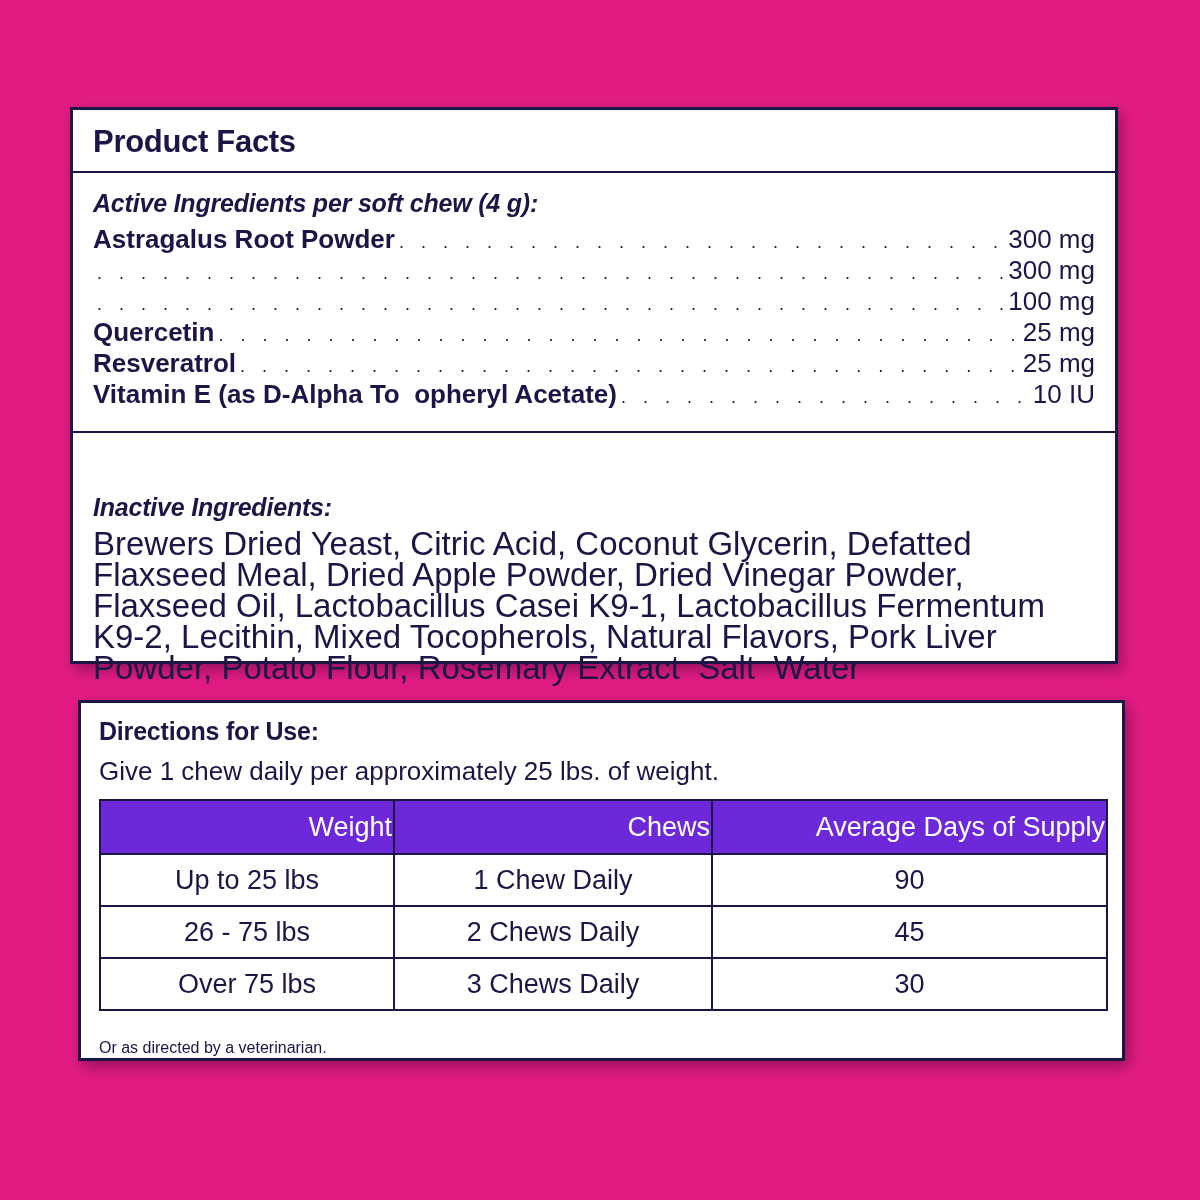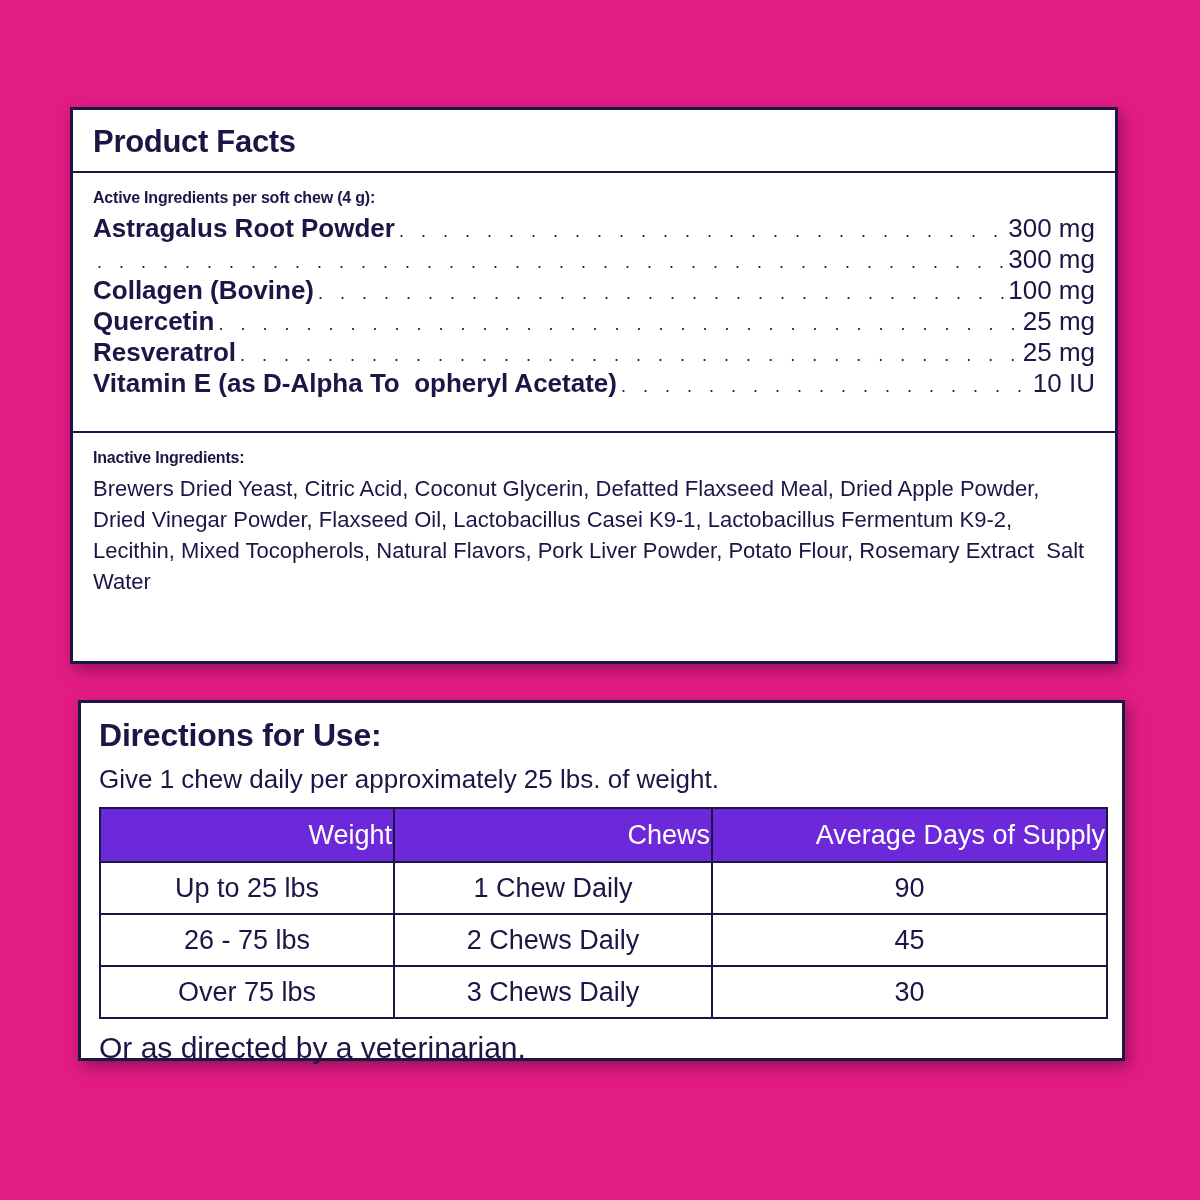--- a/index.html
+++ b/index.html
@@ -26,77 +26,76 @@
     padding: 14px 0 0 20px;
     font-size: 31px; font-weight: 700; letter-spacing: -0.3px;
     border-bottom: 2px solid #1b1646;
   }
   .active-section {
     height: 260px; box-sizing: border-box;
     padding: 16px 20px 0 20px;
     border-bottom: 2px solid #1b1646;
   }
   .section-heading {
-    font-size: 16px; font-weight: 700; margin-bottom: 6px; letter-spacing: -0.2px;
+    font-size: 25px; font-weight: 700; margin-bottom: 6px; letter-spacing: -0.2px; font-style: italic;
   }
   .ing-row {
     display: flex; align-items: baseline;
     font-size: 26px; line-height: 31px; height: 31px;
   }
   .ing-name { white-space: nowrap; font-weight: bold; }
   .ing-dots {
     flex: 1; overflow: hidden; white-space: nowrap;
     margin: 0 4px; letter-spacing: 6px; font-size: 18px; color: #1b1646;
   }
   .ing-amt { white-space: nowrap; }
 
-  .inactive-section { padding: 16px 20px 0 20px; }
-  .inactive-text { font-size: 22px; line-height: 31px; margin-top: 4px; }
+  .inactive-section { padding: 16px 20px 0 20px; margin-top: 44px; }
+  .inactive-text { font-size: 33px; line-height: 31px; margin-top: 4px; }
 
   .dir-inner { padding: 14px 18px 0 18px; }
-  .dir-heading { font-size: 32px; font-weight: 700; letter-spacing: -0.2px; }
+  .dir-heading { font-size: 25px; font-weight: 700; letter-spacing: -0.2px; }
   .dir-text { font-size: 26px; margin-top: 10px; }
 
   table.dose {
     margin-top: 12px; width: 1009px;
     border-collapse: collapse;
     font-size: 27px;
   }
   table.dose th {
     background: #6d28d9; color: #ffffff; font-weight: 400;
     height: 50px; text-align: right;
     border: 2px solid #1b1646;
   }
   table.dose td {
     height: 48px; text-align: center;
     border: 2px solid #1b1646;
     font-weight: 500;
   }
-  .dir-foot { font-size: 30px; margin-top: 12px; }
+  .dir-foot { font-size: 16px; margin-top: 28px; }
 </style>
 </head>
 <body>
 
 <div class="panel" id="facts">
   <div class="facts-title">Product Facts</div>
 
   <div class="active-section">
     <div class="section-heading">Active Ingredients per soft chew (4 g):</div>
     <div id="ing-list">
       <div class="ing-row">
         <span class="ing-name">Astragalus Root Powder</span>
         <span class="ing-dots">. . . . . . . . . . . . . . . . . . . . . . . . . . . . . . . . . . . . . . . . . . . . . . . . . . . . . .</span>
         <span class="ing-amt">300 mg</span>
       </div>
       <div class="ing-row">
         <span class="ing-dots">. . . . . . . . . . . . . . . . . . . . . . . . . . . . . . . . . . . . . . . . . . . . . . . . . . . . . .</span>
         <span class="ing-amt">300 mg</span>
       </div>
       <div class="ing-row">
-        <span class="ing-name">Collagen (Bovine)</span>
         <span class="ing-dots">. . . . . . . . . . . . . . . . . . . . . . . . . . . . . . . . . . . . . . . . . . . . . . . . . . . . . .</span>
         <span class="ing-amt">100 mg</span>
       </div>
       <div class="ing-row">
         <span class="ing-name">Quercetin</span>
         <span class="ing-dots">. . . . . . . . . . . . . . . . . . . . . . . . . . . . . . . . . . . . . . . . . . . . . . . . . . . . . .</span>
         <span class="ing-amt">25 mg</span>
       </div>
       <div class="ing-row">
         <span class="ing-name">Resveratrol</span>

